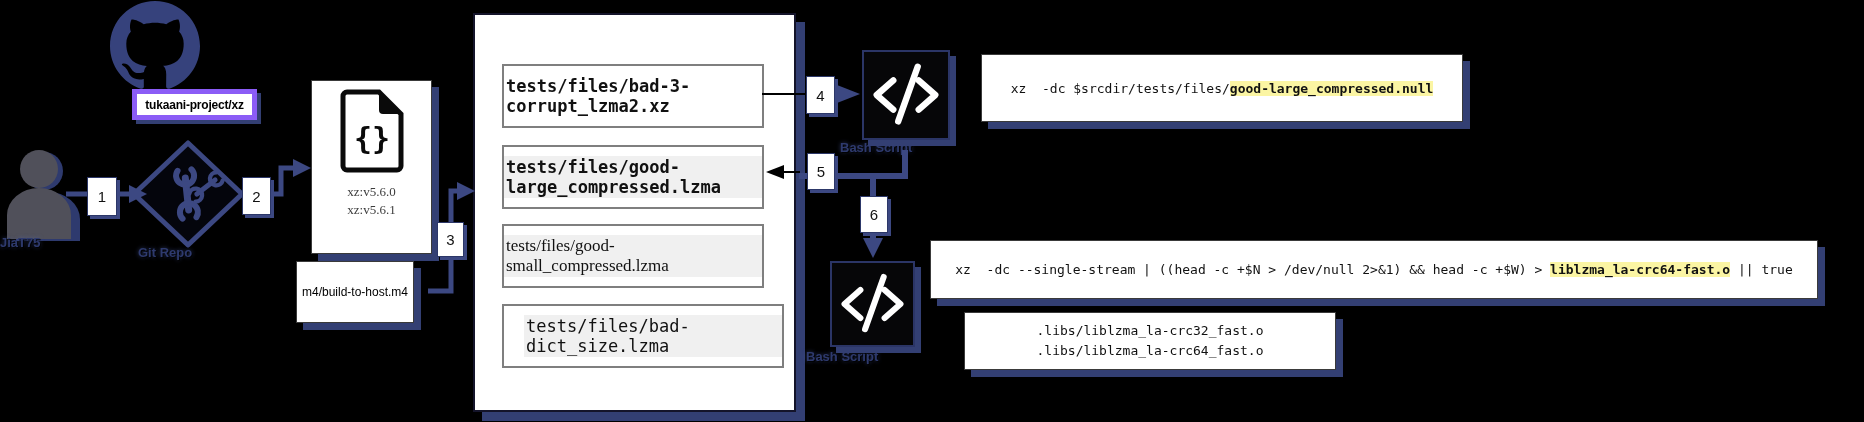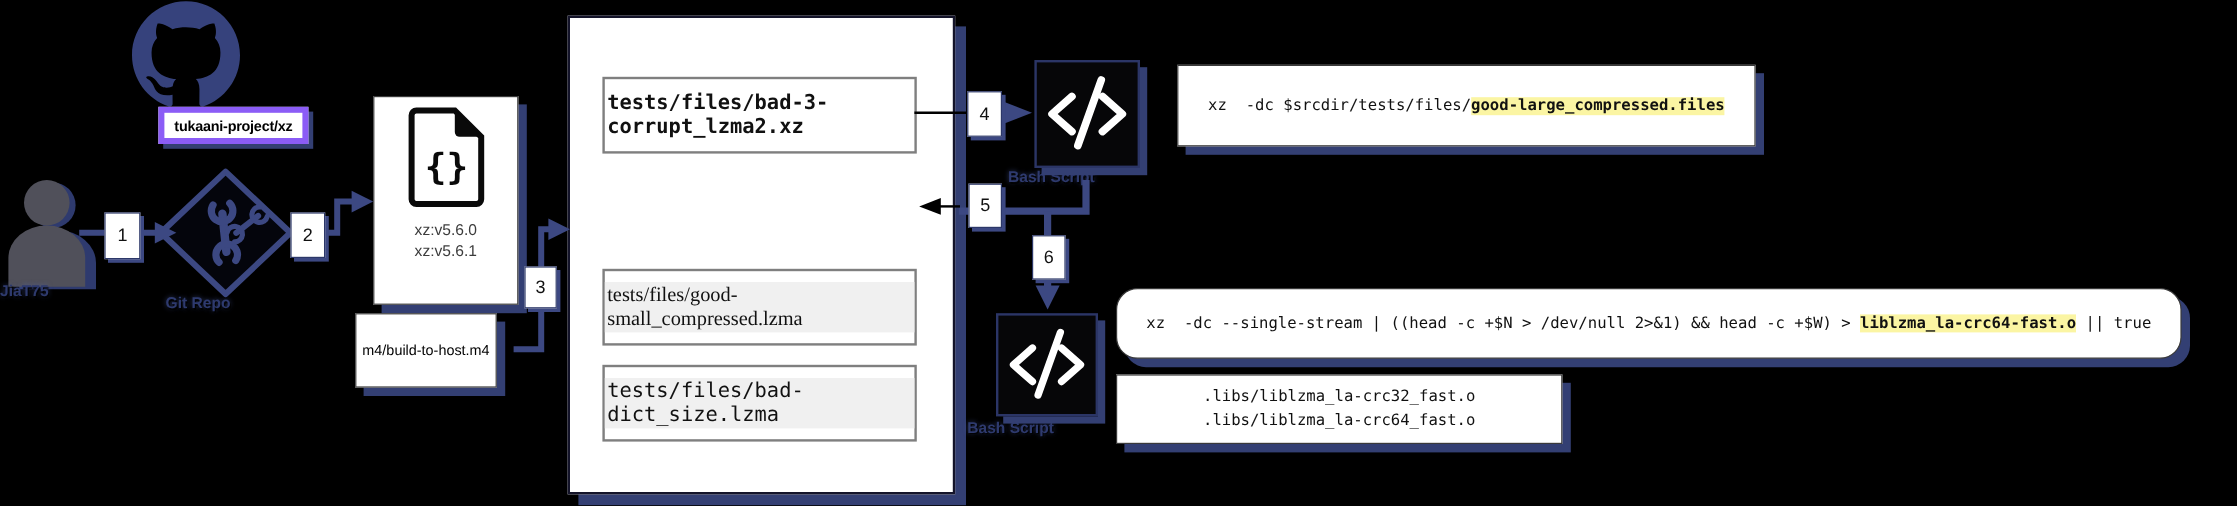--- a/index.html
+++ b/index.html
@@ -27,21 +27,21 @@
   
   .navylabel{position:absolute;text-align:left;font-size:13px;font-weight:bold;color:#2e3a6e;
              text-shadow:1px 1px 1px #000, 0 0 4px rgba(90,110,190,.55);z-index:2;}
   
   .bashicon{position:absolute;background:#060608;border:2px solid #2b3566;
             box-shadow:6px 6px 0 #333f73;z-index:4;}
   #wires{position:absolute;left:0;top:0;z-index:5;pointer-events:none;}
   .labelbox{position:absolute;background:#fff;border:5px solid #8b5cf6;box-shadow:4px 4px 0 #333f73;
             display:flex;align-items:center;justify-content:center;z-index:3;
             font-size:12px;font-weight:bold;color:#000;letter-spacing:-0.2px;}
-  .verline{font-family:Liberation Sans, sans-serif;font-size:13px;color:#3c3c3c;text-align:center;}
+  .verline{font-family:Liberation Serif, serif;font-size:13px;color:#3c3c3c;text-align:center;}
   .outlines{display:flex;flex-direction:column;align-items:center;justify-content:center;
             font-family:"DejaVu Sans Mono",monospace;font-size:13px;line-height:20px;color:#111;}
 </style>
 </head>
 <body>
 
 <div id="canvas">
 
   <svg class="abs" style="left:0;top:143px;" width="80" height="98" viewBox="0 0 80 98">
     <circle cx="44" cy="28" r="19" fill="#2e3a6e"></circle>
@@ -82,55 +82,58 @@
     <div class="verline" style="margin-top:11px;">xz:v5.6.0</div>
     <div class="verline" style="margin-top:2px;">xz:v5.6.1</div>
   </div>
 
   <div class="wbox" style="left:296px;top:261px;width:116px;height:60px;font-size:12px;color:#000;">m4/build-to-host.m4</div>
 
   <div class="container">
     <div class="tfile" style="top:49px;">
         <span class="bold">tests/files/bad-3-corrupt_lzma2.xz</span>
       </div>
+    <div class="tfile" style="top:130px;">
+        <span class="bold codebg">tests/files/good-large_compressed.lzma</span>
+      </div>
     <div class="tfile" style="top:209px;font-family:Liberation Serif, serif;">
         <span class="codebg">tests/files/good-small_compressed.lzma</span>
       </div>
-    <div class="tfile" style="top:289px;">
+    <div class="tfile" style="top:289px;padding-left:20px;">
         <span class="codebg">tests/files/bad-dict_size.lzma</span>
       </div>
   </div>
 
   <div class="bashicon" style="left:862px;top:50px;width:84px;height:86px;">
     <svg width="84" height="86" viewBox="0 0 86 88">
       <g stroke="#fff" stroke-width="6.5" fill="none" stroke-linecap="round" stroke-linejoin="round">
         <polyline points="30,29 13,44 30,59"></polyline>
         <line x1="55" y1="15" x2="35" y2="71"></line>
         <polyline points="56,29 73,44 56,59"></polyline>
       </g>
     </svg>
   </div>
   <div class="navylabel" style="left:840px;top:140px;width:130px;">Bash Script</div>
 
-  <div class="wbox cmd mono" style="left:958px;top:54px;width:480px;height:66px;margin-left:23px;"><span>xz  -dc $srcdir/tests/files/</span><span class="hl">good-large_compressed.files</span><span></span></div>
+  <div class="wbox cmd mono" style="left:958px;top:54px;width:480px;height:66px;margin-left:23px;"><span>xz  -dc $srcdir/tests/files/</span><span class="hl">good-large_compressed.null</span><span></span></div>
 
   <div class="bashicon" style="left:830px;top:261px;width:81px;height:82px;">
     <svg width="81" height="82" viewBox="0 0 86 88">
       <g stroke="#fff" stroke-width="6.5" fill="none" stroke-linecap="round" stroke-linejoin="round">
         <polyline points="30,29 13,44 30,59"></polyline>
         <line x1="55" y1="15" x2="35" y2="71"></line>
         <polyline points="56,29 73,44 56,59"></polyline>
       </g>
     </svg>
   </div>
   <div class="navylabel" style="left:806px;top:349px;width:130px;">Bash Script</div>
 
-  <div class="wbox cmd mono" style="left:930px;top:240px;width:886px;height:57px;border-radius:18px;"><span>xz  -dc --single-stream | ((head -c +$N &gt; /dev/null 2&gt;&amp;1) &amp;&amp; head -c +$W) &gt; </span><span class="hl">liblzma_la-crc64-fast.o</span><span> || true</span></div>
+  <div class="wbox cmd mono" style="left:930px;top:240px;width:886px;height:57px;"><span>xz  -dc --single-stream | ((head -c +$N &gt; /dev/null 2&gt;&amp;1) &amp;&amp; head -c +$W) &gt; </span><span class="hl">liblzma_la-crc64-fast.o</span><span> || true</span></div>
 
-  <div class="wbox outlines" style="left:930px;top:312px;width:370px;height:56px;">
+  <div class="wbox outlines" style="left:964px;top:312px;width:370px;height:56px;">
     <div>.libs/liblzma_la-crc32_fast.o</div>
     <div>.libs/liblzma_la-crc64_fast.o</div>
   </div>
 
   <svg id="wires" width="1864" height="422" viewBox="0 0 1864 422">
 
     <line x1="66" y1="194" x2="130" y2="194" stroke="#3c4882" stroke-width="5"></line>
     <polygon points="129,185 147,194 129,203" fill="#3c4882"></polygon>
 
     <polyline points="240,194 281,194 281,168 294,168" fill="none" stroke="#3c4882" stroke-width="5"></polyline>

